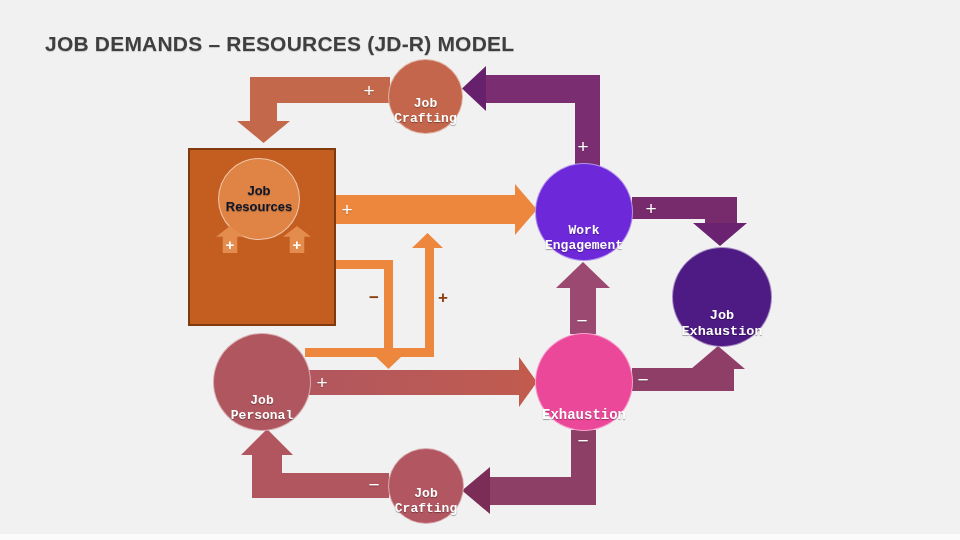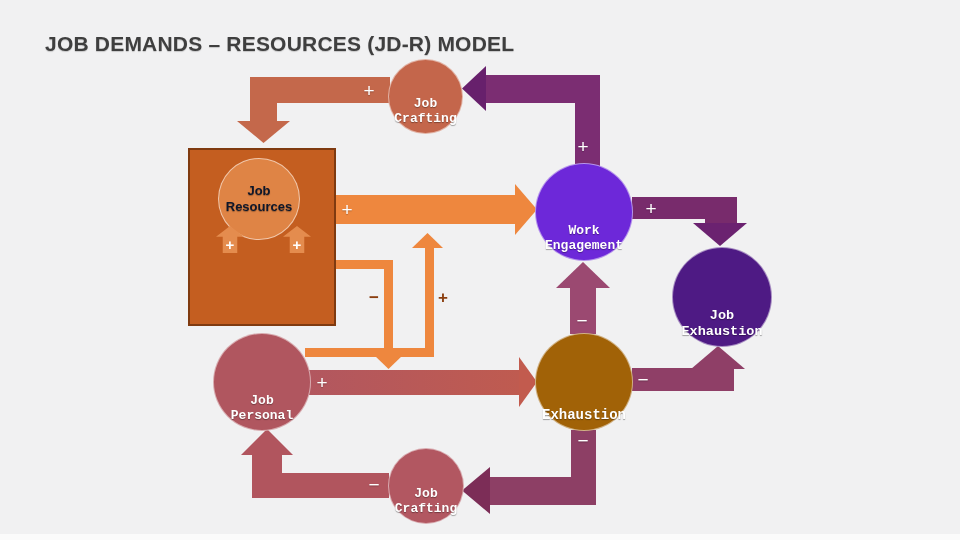--- a/index.html
+++ b/index.html
@@ -86,21 +86,21 @@
   .a10-head{left:462px;top:467px;width:28px;height:47px;}
   
   .a11-h{left:252px;top:473px;width:137px;height:25px;}
   .a11-v{left:252px;top:455px;width:30px;height:43px;}
   .a11-head{left:241px;top:429px;width:52px;height:26px;}
 
   
   .n-crafting-top{left:388px;top:59px;width:75px;height:75px;background:#C4664B;}
   .n-engagement{left:535px;top:163px;width:98px;height:98px;background:#6d28d9;}
   .n-performance{left:672px;top:247px;width:100px;height:100px;background:#4E1A84;font-size:13.5px;}
-  .n-exhaustion{left:535px;top:333px;width:98px;height:98px;background:#a16207;font-size:14px;}
+  .n-exhaustion{left:535px;top:333px;width:98px;height:98px;background:#ec4899;font-size:14px;}
   .n-demands{left:213px;top:333px;width:98px;height:98px;background:#B0565F;}
   .n-crafting-bottom{left:388px;top:448px;width:76px;height:76px;background:#B25761;}
 
   
   .res-box{
     position:absolute; left:188px; top:148px; width:148px; height:178px;
     background:#C45E20; border:2px solid #7F3A10; box-sizing:border-box; overflow:hidden;
   }
   .res-circle{
     position:absolute; width:82px; height:82px; border-radius:50%;

